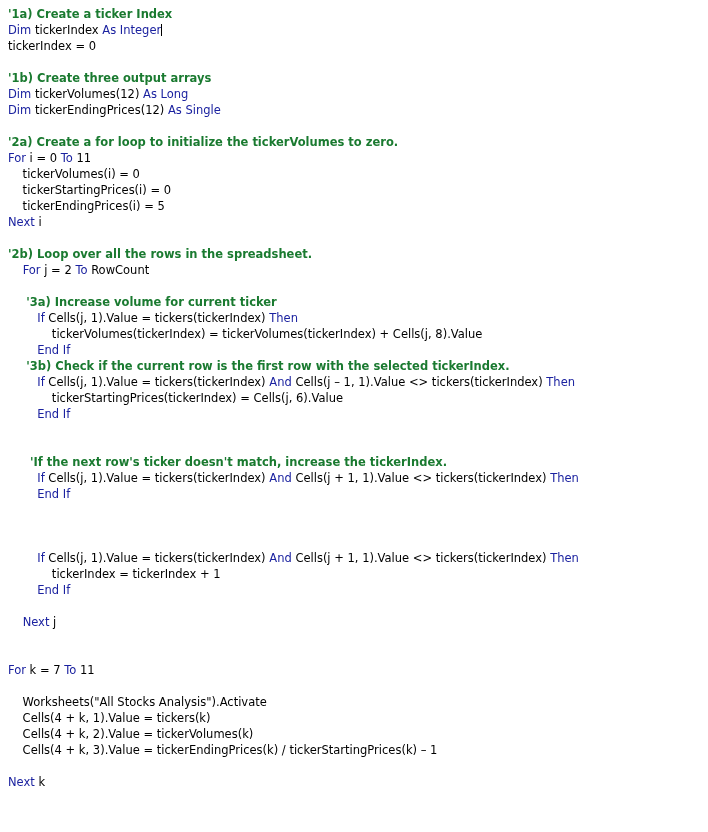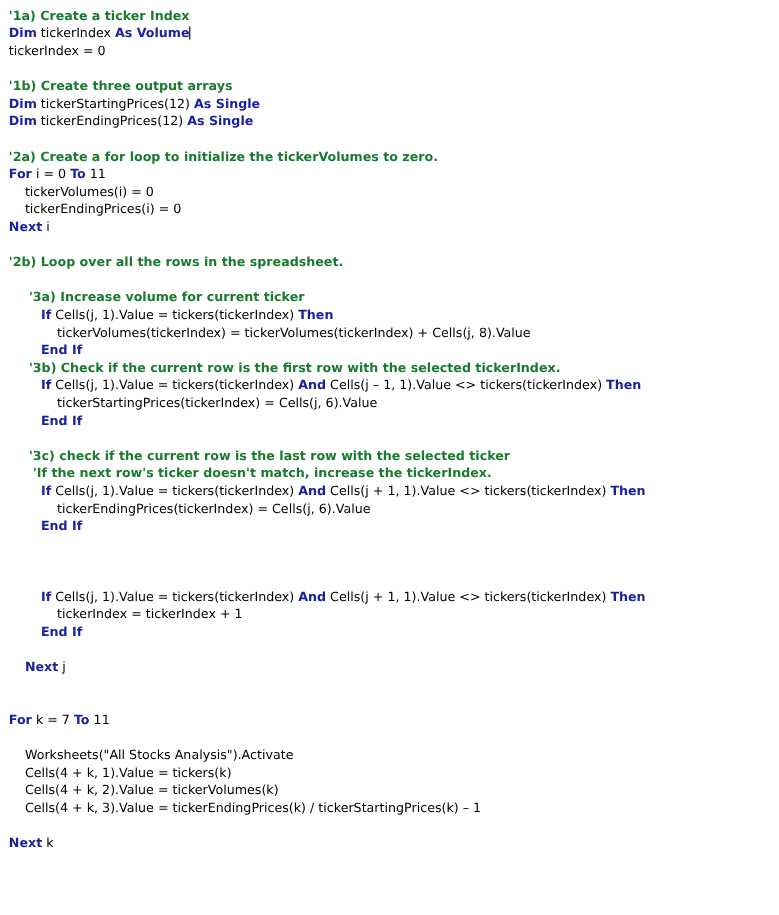--- a/index.html
+++ b/index.html
@@ -33,65 +33,66 @@
     line-height: 16px;
     font-size: 11.5px;
     white-space: pre;
     padding-left: 8px;
     letter-spacing: 0px;
     font-family: "DejaVu Sans", "Liberation Sans", sans-serif;
     color: #000000;
   }
   .tok-plain   { color: #000000; }
   .tok-comment { color: #1a7a30; font-weight: bold; }
-  .tok-keyword { color: #1b22a0; font-weight: bold; }
+  .tok-keyword { color: #1b22a0; font-weight: normal; }
   .tok-blank   { color: transparent; }
   .caret {
     display: inline-block;
     width: 1px;
     height: 12px;
     background: #000000;
     vertical-align: -2px;
     margin-left: 0px;
   }
 </style>
 </head>
 <body>
 
 <div id="code-editor">
   <div class="code-lines">
       <div class="code-line"><span class="tok-comment">'1a) Create a ticker Index</span></div>
-      <div class="code-line"><span class="tok-keyword">Dim</span><span class="tok-plain"> tickerIndex </span><span class="tok-keyword">As Volume</span><span class="caret"></span></div>
+      <div class="code-line"><span class="tok-keyword">Dim</span><span class="tok-plain"> tickerIndex </span><span class="tok-keyword">As Integer</span><span class="caret"></span></div>
       <div class="code-line"><span class="tok-plain">tickerIndex = 0</span></div>
       <div class="code-line"><span class="tok-blank"></span>&nbsp;</div>
       <div class="code-line"><span class="tok-comment">'1b) Create three output arrays</span></div>
-      <div class="code-line"><span class="tok-keyword">Dim</span><span class="tok-plain"> tickerStartingPrices(12) </span><span class="tok-keyword">As Single</span></div>
+      <div class="code-line"><span class="tok-keyword">Dim</span><span class="tok-plain"> tickerVolumes(12) </span><span class="tok-keyword">As Long</span></div>
       <div class="code-line"><span class="tok-keyword">Dim</span><span class="tok-plain"> tickerEndingPrices(12) </span><span class="tok-keyword">As Single</span></div>
       <div class="code-line"><span class="tok-blank"></span>&nbsp;</div>
       <div class="code-line"><span class="tok-comment">'2a) Create a for loop to initialize the tickerVolumes to zero.</span></div>
       <div class="code-line"><span class="tok-keyword">For</span><span class="tok-plain"> i = 0 </span><span class="tok-keyword">To</span><span class="tok-plain"> 11</span></div>
       <div class="code-line"><span class="tok-plain">    tickerVolumes(i) = 0</span></div>
-      <div class="code-line"><span class="tok-plain">    tickerEndingPrices(i) = 0</span></div>
+      <div class="code-line"><span class="tok-plain">    tickerStartingPrices(i) = 0</span></div>
+      <div class="code-line"><span class="tok-plain">    tickerEndingPrices(i) = 5</span></div>
       <div class="code-line"><span class="tok-keyword">Next</span><span class="tok-plain"> i</span></div>
       <div class="code-line"><span class="tok-blank"></span>&nbsp;</div>
       <div class="code-line"><span class="tok-comment">'2b) Loop over all the rows in the spreadsheet.</span></div>
+      <div class="code-line"><span class="tok-plain">    </span><span class="tok-keyword">For</span><span class="tok-plain"> j = 2 </span><span class="tok-keyword">To</span><span class="tok-plain"> RowCount</span></div>
       <div class="code-line"><span class="tok-blank"></span>&nbsp;</div>
       <div class="code-line"><span class="tok-plain">     </span><span class="tok-comment">'3a) Increase volume for current ticker</span></div>
       <div class="code-line"><span class="tok-plain">        </span><span class="tok-keyword">If</span><span class="tok-plain"> Cells(j, 1).Value = tickers(tickerIndex) </span><span class="tok-keyword">Then</span></div>
       <div class="code-line"><span class="tok-plain">            tickerVolumes(tickerIndex) = tickerVolumes(tickerIndex) + Cells(j, 8).Value</span></div>
       <div class="code-line"><span class="tok-plain">        </span><span class="tok-keyword">End If</span></div>
       <div class="code-line"><span class="tok-plain">     </span><span class="tok-comment">'3b) Check if the current row is the first row with the selected tickerIndex.</span></div>
       <div class="code-line"><span class="tok-plain">        </span><span class="tok-keyword">If</span><span class="tok-plain"> Cells(j, 1).Value = tickers(tickerIndex) </span><span class="tok-keyword">And</span><span class="tok-plain"> Cells(j – 1, 1).Value &lt;&gt; tickers(tickerIndex) </span><span class="tok-keyword">Then</span></div>
       <div class="code-line"><span class="tok-plain">            tickerStartingPrices(tickerIndex) = Cells(j, 6).Value</span></div>
       <div class="code-line"><span class="tok-plain">        </span><span class="tok-keyword">End If</span></div>
       <div class="code-line"><span class="tok-blank"></span>&nbsp;</div>
-      <div class="code-line"><span class="tok-plain">     </span><span class="tok-comment">'3c) check if the current row is the last row with the selected ticker</span></div>
+      <div class="code-line"><span class="tok-plain">     </span></div>
       <div class="code-line"><span class="tok-plain">      </span><span class="tok-comment">'If the next row's ticker doesn't match, increase the tickerIndex.</span></div>
       <div class="code-line"><span class="tok-plain">        </span><span class="tok-keyword">If</span><span class="tok-plain"> Cells(j, 1).Value = tickers(tickerIndex) </span><span class="tok-keyword">And</span><span class="tok-plain"> Cells(j + 1, 1).Value &lt;&gt; tickers(tickerIndex) </span><span class="tok-keyword">Then</span></div>
-      <div class="code-line"><span class="tok-plain">            tickerEndingPrices(tickerIndex) = Cells(j, 6).Value</span></div>
       <div class="code-line"><span class="tok-plain">        </span><span class="tok-keyword">End If</span></div>
       <div class="code-line"><span class="tok-blank"></span>&nbsp;</div>
       <div class="code-line"><span class="tok-blank"></span>&nbsp;</div>
       <div class="code-line"><span class="tok-plain">        </span></div>
       <div class="code-line"><span class="tok-plain">        </span><span class="tok-keyword">If</span><span class="tok-plain"> Cells(j, 1).Value = tickers(tickerIndex) </span><span class="tok-keyword">And</span><span class="tok-plain"> Cells(j + 1, 1).Value &lt;&gt; tickers(tickerIndex) </span><span class="tok-keyword">Then</span></div>
       <div class="code-line"><span class="tok-plain">            tickerIndex = tickerIndex + 1</span></div>
       <div class="code-line"><span class="tok-plain">        </span><span class="tok-keyword">End If</span></div>
       <div class="code-line"><span class="tok-blank"></span>&nbsp;</div>
       <div class="code-line"><span class="tok-plain">    </span><span class="tok-keyword">Next</span><span class="tok-plain"> j</span></div>
       <div class="code-line"><span class="tok-blank"></span>&nbsp;</div>

